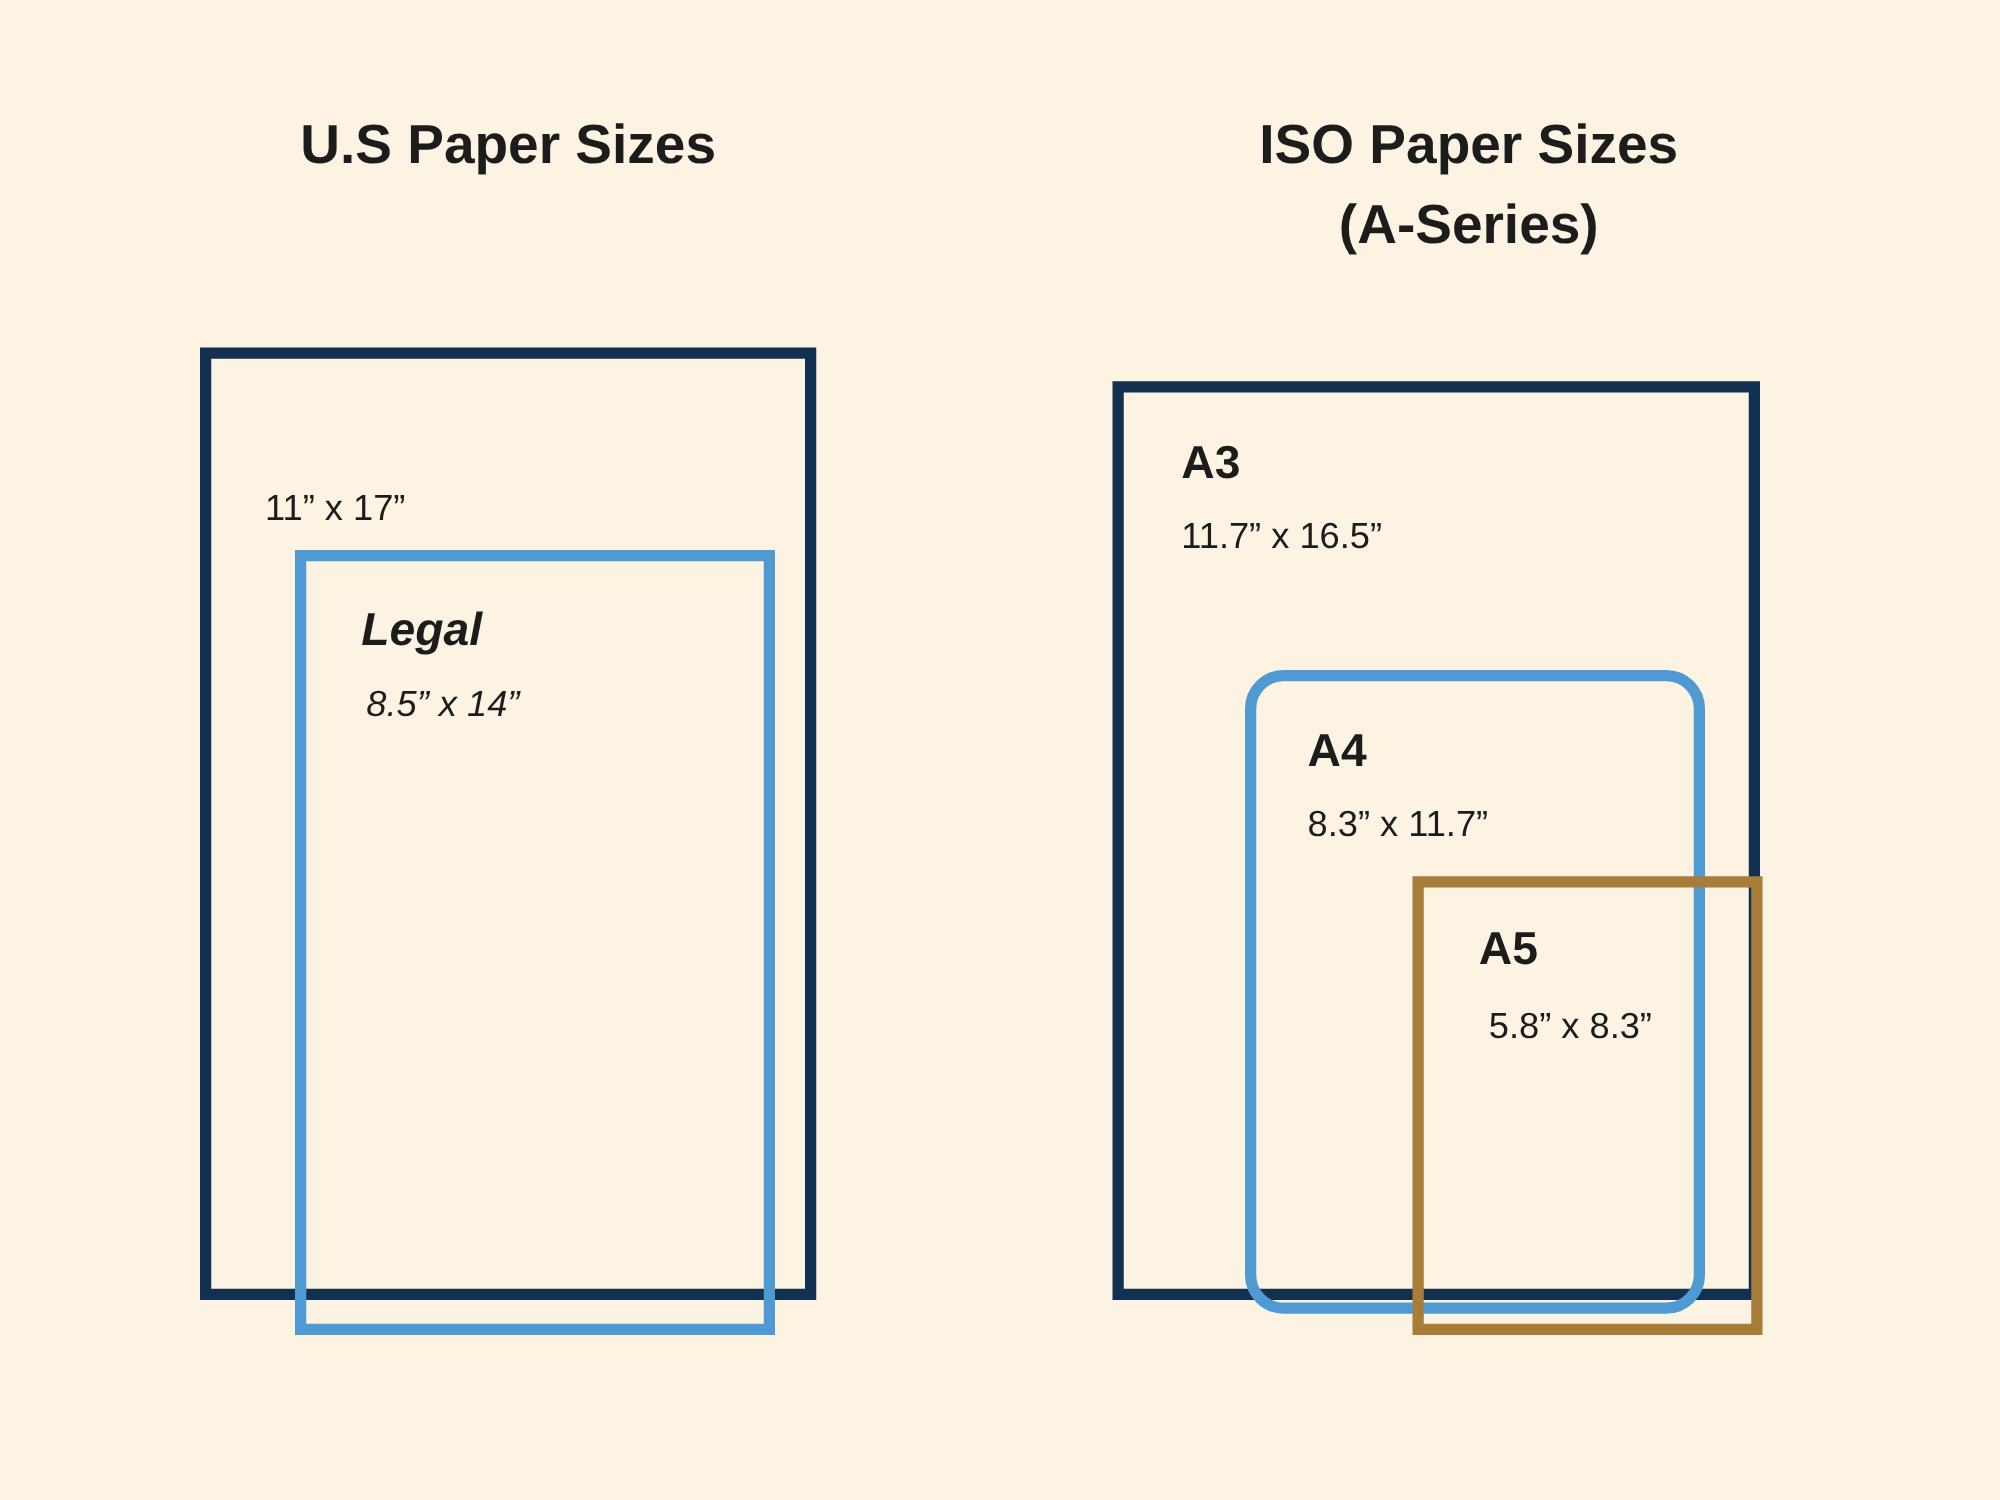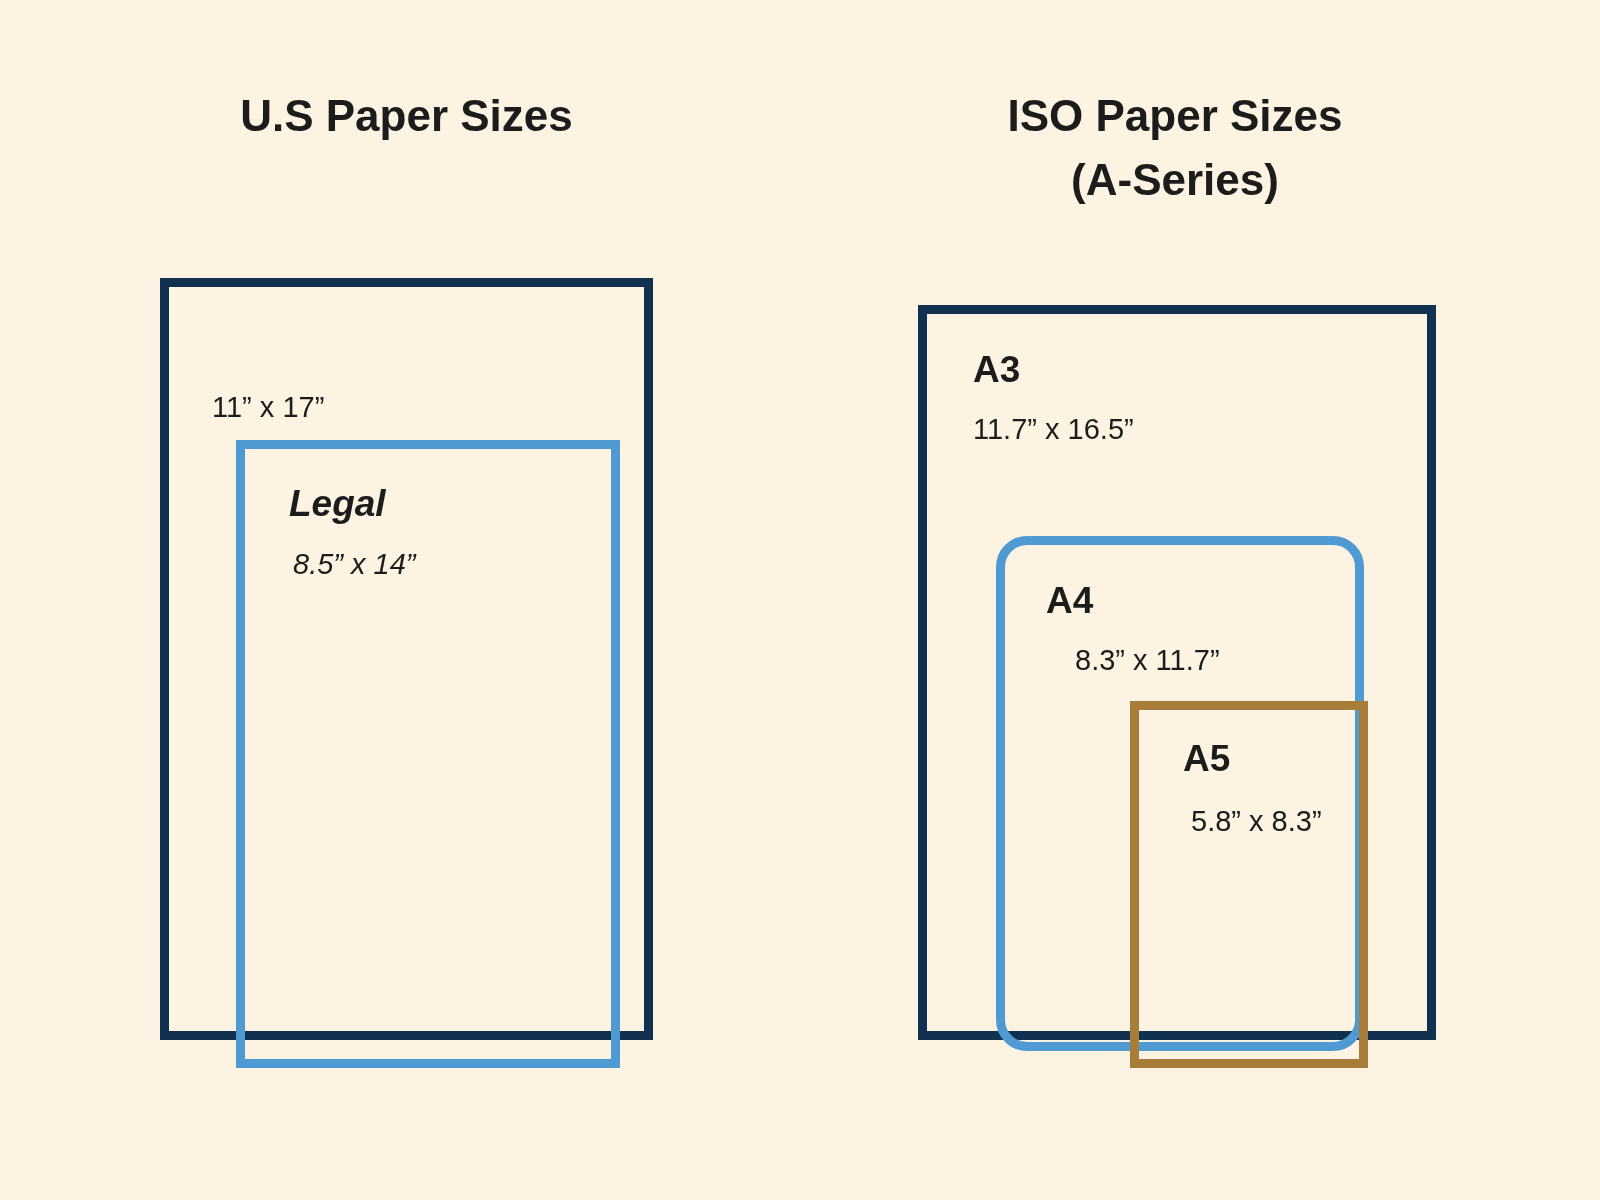--- a/index.html
+++ b/index.html
@@ -59,23 +59,23 @@
   #rect-letter .paper-name  { left: 43px;  top: 38px; }
   #rect-letter .paper-dims  { left: 50px;  top: 99px; }
 
   
   #rect-a3 { left: 890px;  top: 305px; width: 518px; height: 735px; }
   #rect-a3 .paper-name { left: 46px; top: 35px; }
   #rect-a3 .paper-dims { left: 46px; top: 99px; }
 
   #rect-a4 { left: 996px;  top: 536px; width: 368px; height: 515px; border-radius: 31px; }
   #rect-a4 .paper-name { left: 41px; top: 35px; }
-  #rect-a4 .paper-dims { left: 41px; top: 99px; margin-left: 29px; }
+  #rect-a4 .paper-dims { left: 41px; top: 99px; }
 
-  #rect-a5 { left: 1130px; top: 701px; width: 238px; height: 367px; }
+  #rect-a5 { left: 1130px; top: 701px; width: 280px; height: 367px; }
   #rect-a5 .paper-name { left: 44px; top: 28px; }
   #rect-a5 .paper-dims { left: 52px; top: 95px; text-align: right; }
 
   #title-us  { left: 160px; top: 84px;  width: 493px; }
   #title-iso { left: 930px; top: 84px;  width: 490px; }
 </style>
 </head>
 <body style="background: rgb(252, 243, 226); color: rgb(28, 28, 28);">
 
 <div class="canvas">
@@ -92,21 +92,21 @@
   <div class="paper z1" id="rect-tabloid" style="border-color: rgb(18, 48, 79);">
     <div class="paper-dims">11” x 17”</div>
   </div>
 
   <div class="paper z2" id="rect-legal" style="border-color: rgb(79, 154, 211);">
     <div class="paper-name">Legal</div>
     <div class="paper-dims">8.5” x 14”</div>
   </div>
 
 
-  <div class="paper z1" id="rect-a3" style="border-color: rgb(18, 48, 79); margin-left: 28px;">
+  <div class="paper z1" id="rect-a3" style="border-color: rgb(18, 48, 79);">
     <div class="paper-name">A3</div>
     <div class="paper-dims">11.7” x 16.5”</div>
   </div>
 
   <div class="paper z2" id="rect-a4" style="border-color: rgb(79, 154, 211);">
     <div class="paper-name">A4</div>
     <div class="paper-dims">8.3” x 11.7”</div>
   </div>
 
   <div class="paper z3" id="rect-a5" style="border-color: rgb(168, 125, 58);">

